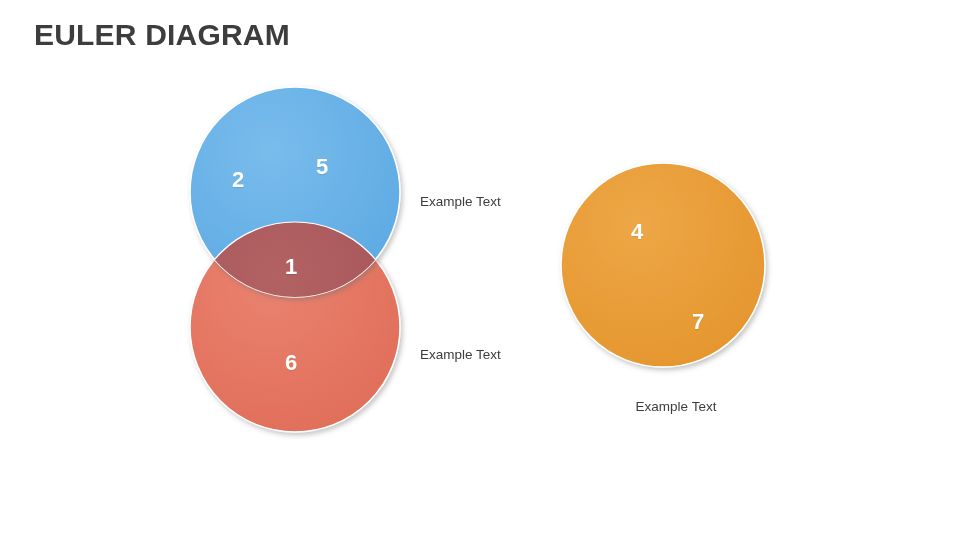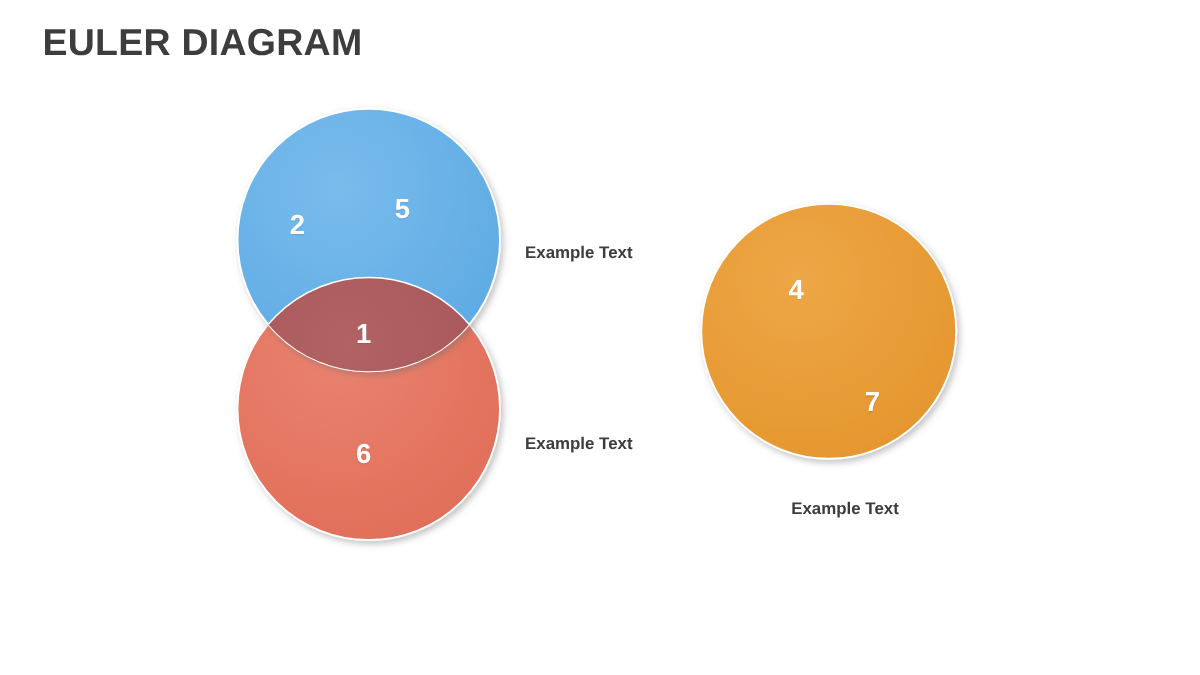--- a/index.html
+++ b/index.html
@@ -52,21 +52,21 @@
     line-height: 1;
     transform: translate(-50%, -50%);
     white-space: nowrap;
     text-shadow: 0 1px 1px rgba(0,0,0,0.10);
   }
 
   
   .caption {
     position: absolute;
     font-size: 13.5px;
-    font-weight: bold;
+    font-weight: normal;
     color: #3d3d3d;
     line-height: 1.2;
     white-space: nowrap;
   }
   .caption.center {
     transform: translateX(-50%);
   }
 </style>
 </head>
 <body>

